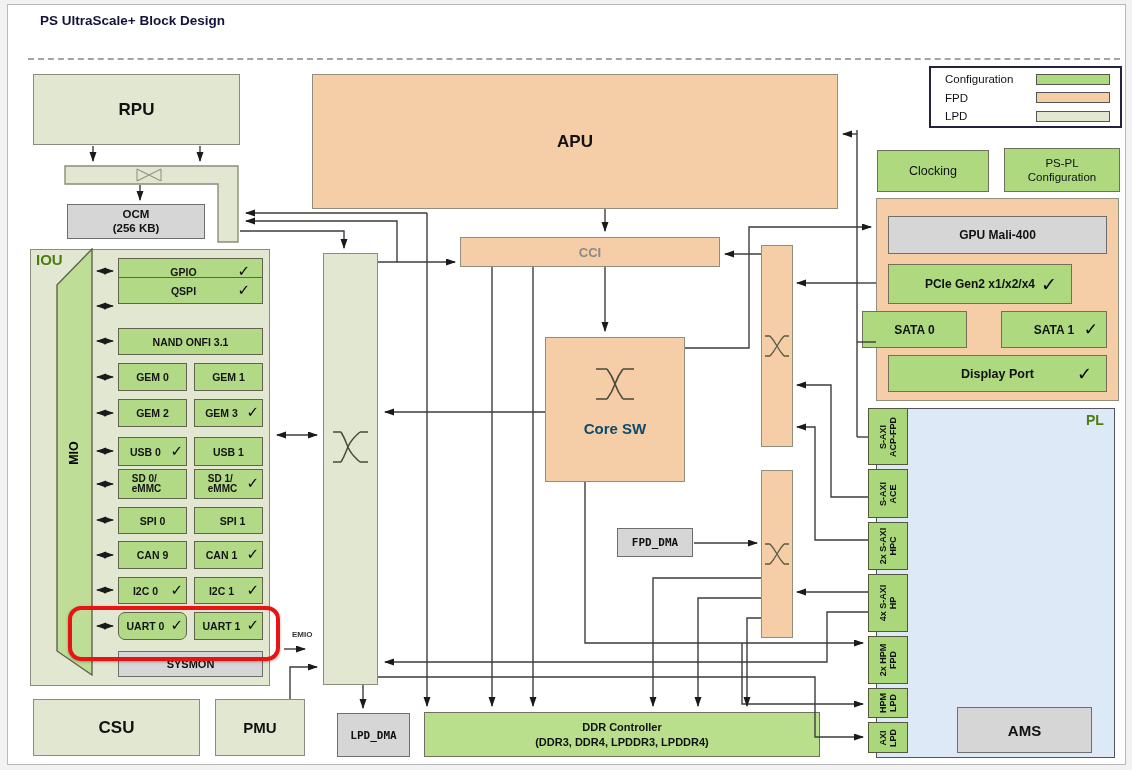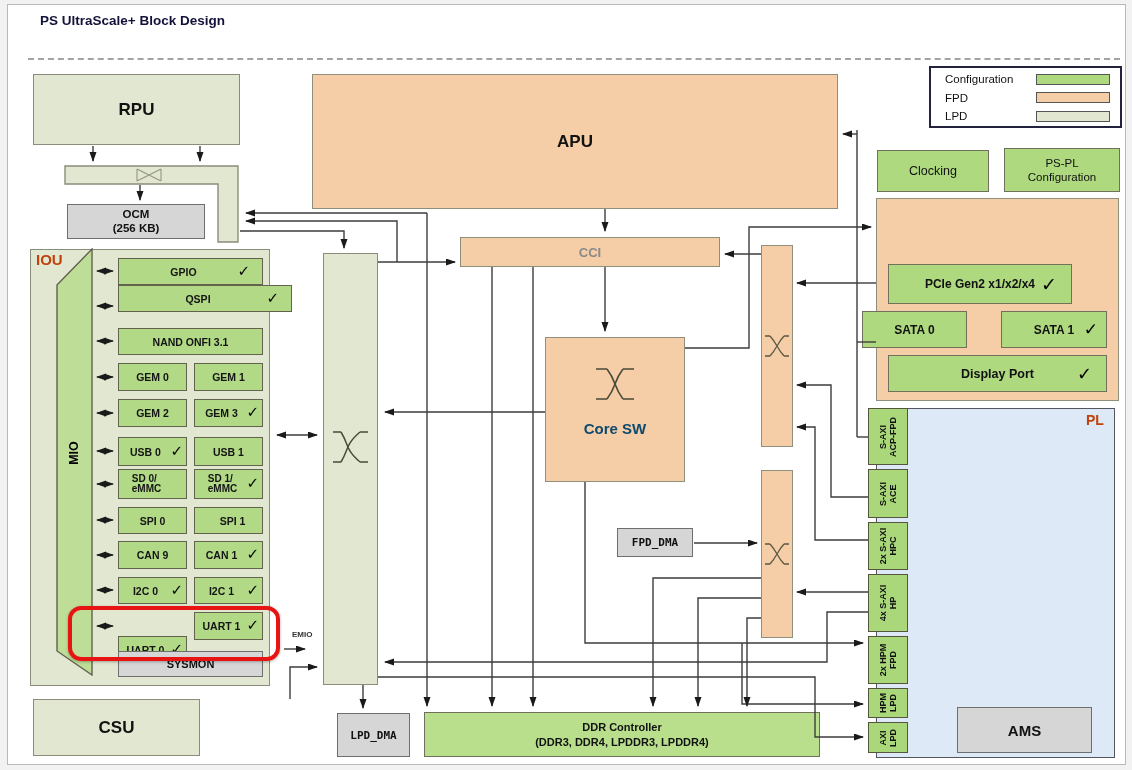--- a/index.html
+++ b/index.html
@@ -9,21 +9,21 @@
         border:1px solid #b9b9b9;}
   .abs{position:absolute;}
   .blk{position:absolute;box-sizing:border-box;display:flex;align-items:center;justify-content:center;
        text-align:center;font-weight:bold;color:#111;}
   .lpd{background:#e2e7d2;border:1.4px solid #8c8c7a;}
   .cfg{background:#aed97f;border:1.4px solid #70705c;}
   .fpd{background:#f5cda6;border:1.4px solid #8f8f7d;}
   .gry{background:#d6d6d6;border:1.4px solid #6e6e6e;}
   .title{position:absolute;left:40px;top:13px;font-size:13.5px;font-weight:bold;color:#12123a;}
   .dash{position:absolute;left:28px;top:58px;width:1092px;border-top:2px dashed #a3a3a3;}
-  .corner-label{position:absolute;font-weight:bold;color:#c2410c;}
+  .corner-label{position:absolute;font-weight:bold;color:#4d7c0f;}
   .subtle{color:#0c4a6e;}
   .mono{font-family:"DejaVu Sans Mono","Liberation Mono",monospace;font-size:11px;}
   .cell{position:absolute;box-sizing:border-box;background:#b2d985;border:1.4px solid #62624e;
         display:flex;align-items:center;justify-content:center;font-size:10.5px;font-weight:bold;color:#141414;}
   .cell .check{position:absolute;right:3px;top:50%;transform:translateY(-54%);}
   .check{font-family:"DejaVu Sans",sans-serif;font-size:15px;font-weight:bold;color:#000;line-height:1;}
   .two-line{line-height:1.05;font-size:10px;}
   .legend{position:absolute;left:929px;top:66px;width:193px;height:62px;background:#fff;
           border:2.5px solid #23233f;box-sizing:border-box;padding:5px 10px 4px 14px;
           display:flex;flex-direction:column;justify-content:space-between;}
@@ -111,20 +111,21 @@
       </div>
     </div>
 
   <div class="blk cfg" style="left:877px;top:150px;width:112px;height:42px;font-size:12.5px;font-weight:normal;">Clocking</div>
   <div class="blk cfg" style="left:1004px;top:148px;width:116px;height:44px;font-size:11.5px;font-weight:normal;flex-direction:column;line-height:1.25;">
     <span>PS-PL</span>
     <span>Configuration</span>
   </div>
 
   <div class="blk fpd" style="left:876px;top:198px;width:243px;height:203px;"></div>
+  <div class="blk gry" style="left:888px;top:216px;width:219px;height:38px;font-size:12px;">GPU Mali-400</div>
   <div class="blk cfg" style="left:888px;top:264px;width:184px;height:40px;font-size:12px;">
     <span>PCIe Gen2 x1/x2/x4</span>
     <span class="check" style="position:absolute;right:14px;font-size:19px;">✓</span>
   </div>
   <div class="blk cfg" style="left:862px;top:311px;width:105px;height:37px;font-size:12px;">SATA 0</div>
   <div class="blk cfg" style="left:1001px;top:311px;width:106px;height:37px;font-size:12px;">
     <span>SATA 1</span>
     <span class="check" style="position:absolute;right:8px;font-size:17px;">✓</span>
   </div>
   <div class="blk cfg" style="left:888px;top:355px;width:219px;height:37px;font-size:12.5px;">
@@ -142,21 +143,21 @@
   <div class="corner-label" style="left:36px;top:251px;font-size:15px;">IOU</div>
   <svg class="abs" width="37" height="428" style="left:56px;top:248px;" viewBox="0 0 37 428">
     <polygon points="1,37 36,1 36,427 1,403" fill="#bede97" stroke="#62624e" stroke-width="1.4"></polygon>
   </svg>
   <div class="abs" style="left:62px;top:446px;font-size:12.5px;font-weight:bold;transform:rotate(-90deg);transform-origin:center;width:24px;text-align:center;">MIO</div>
   <div id="mio-rows">
       <div class="cell" style="top: 258px; height: 27px; left: 118px; width: 145px;">
         <span style="margin-right: 14px;">GPIO</span>
         <span class="check" style="right: 12px;">✓</span>
       </div>
-      <div class="cell" style="top: 285px; height: 27px; left: 118px; width: 174px;">
+      <div class="cell" style="top: 277px; height: 27px; left: 118px; width: 145px;">
         <span style="margin-right: 14px;">QSPI</span>
         <span class="check" style="right: 12px;">✓</span>
       </div>
       <div class="cell" style="top: 328px; height: 27px; left: 118px; width: 145px;">
         <span>NAND ONFI 3.1</span>
       </div>
       <div class="cell" style="top: 363px; height: 28px; left: 118px; width: 69px;">
         <span>GEM 0</span>
       </div>
       <div class="cell" style="top: 363px; height: 28px; left: 194px; width: 69px;">
@@ -203,33 +204,34 @@
         <span class="check">✓</span>
       </div>
       <div class="cell" style="top: 577px; height: 27px; left: 118px; width: 69px;">
         <span style="margin-right: 14px;">I2C 0</span>
         <span class="check">✓</span>
       </div>
       <div class="cell" style="top: 577px; height: 27px; left: 194px; width: 69px;">
         <span style="margin-right: 14px;">I2C 1</span>
         <span class="check">✓</span>
       </div>
-      <div class="cell" style="top: 636px; height: 28px; left: 118px; width: 69px;">
+      <div class="cell" style="top: 612px; height: 28px; left: 118px; width: 69px; border-radius: 7px;">
         <span style="margin-right: 14px;">UART 0</span>
         <span class="check">✓</span>
       </div>
       <div class="cell" style="top: 612px; height: 28px; left: 194px; width: 69px;">
         <span style="margin-right: 14px;">UART 1</span>
         <span class="check">✓</span>
       </div>
     </div>
   <div class="blk gry" style="left:118px;top:651px;width:145px;height:26px;font-size:11px;">SYSMON</div>
   <div class="emio">EMIO</div>
 
   <div class="blk lpd" style="left:33px;top:699px;width:167px;height:57px;font-size:17px;">CSU</div>
+  <div class="blk lpd" style="left:215px;top:699px;width:90px;height:57px;font-size:15px;">PMU</div>
   <div class="blk gry mono" style="left:337px;top:713px;width:73px;height:44px;">LPD_DMA</div>
   <div class="blk cfg" style="left:424px;top:712px;width:396px;height:45px;font-size:11px;flex-direction:column;line-height:1.3;background:#b9df8d;">
     <span>DDR Controller</span>
     <span>(DDR3, DDR4, LPDDR3, LPDDR4)</span>
   </div>
 
   <div class="blk lpd" style="left:323px;top:253px;width:55px;height:432px;"></div>
   <div class="blk fpd" style="left:312px;top:74px;width:526px;height:135px;font-size:17px;">APU</div>
   <div class="blk fpd subtle" style="left:460px;top:237px;width:260px;height:30px;font-size:13px;color:#8a8a8a;">CCI</div>
   <div class="blk fpd" style="left:545px;top:337px;width:140px;height:145px;flex-direction:column;justify-content:flex-start;">

